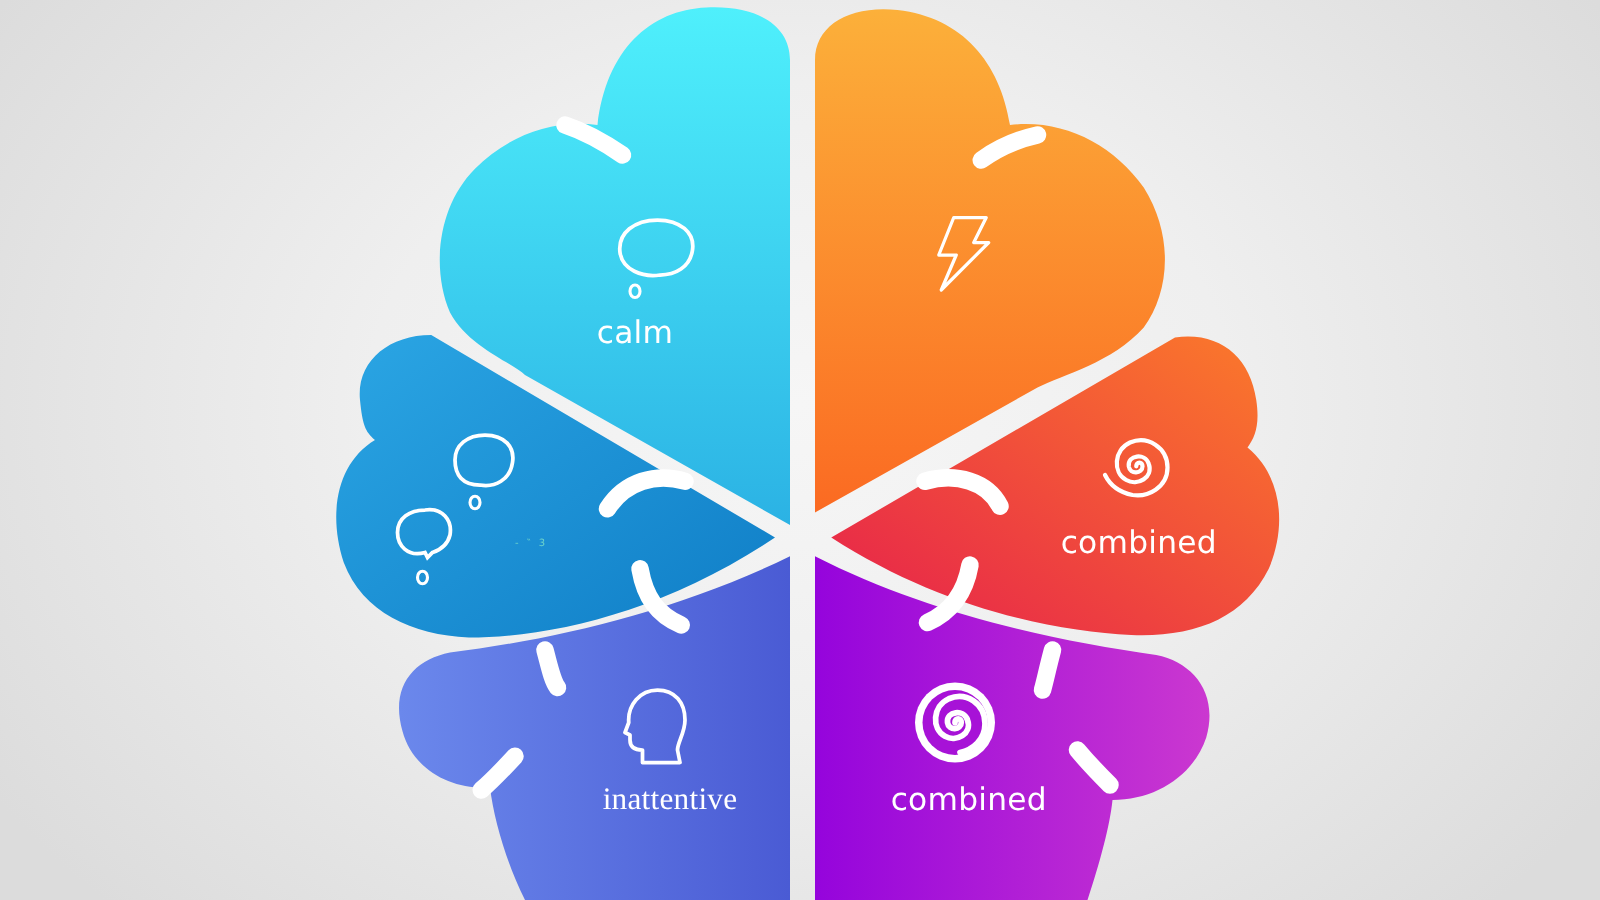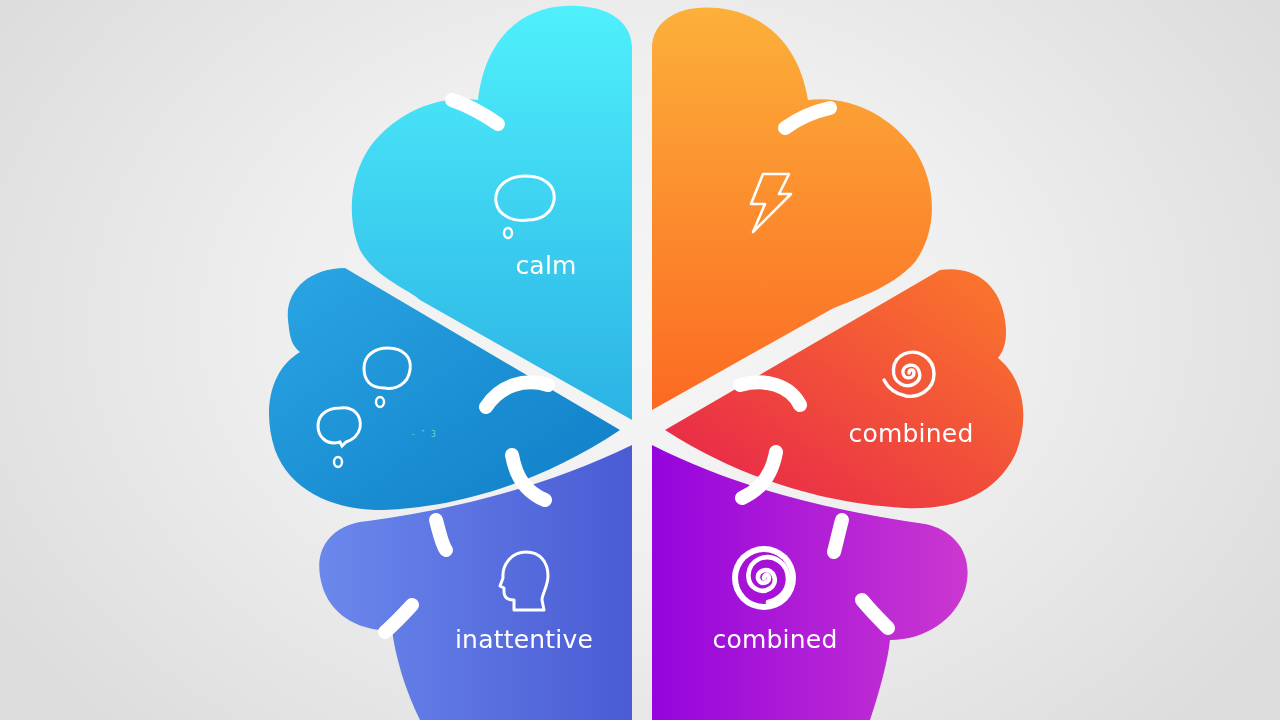--- a/index.html
+++ b/index.html
@@ -164,18 +164,18 @@
   <svg class="glyph" style="left:494px; top:548px;" width="58" height="68" viewBox="0 0 58 68">
     <path d="M 20 62 L 20 52 C 14 52 10 50 10 44 L 10 40 L 6 38 L 9 30 C 8 16 18 4 32 4 C 46 4 54 14 54 28 C 54 38 48 46 48 52 L 50 62 Z" fill="none" stroke="#ffffff" stroke-width="3" stroke-linejoin="round"></path>
   </svg>
 
   <svg class="glyph" style="left:728px; top:542px;" width="72" height="72" viewBox="0 0 72 72">
     <circle cx="36" cy="36" r="32" fill="#ffffff"></circle>
     <circle cx="36" cy="36" r="26" fill="#a712d7"></circle>
     <path d="M 36 36 C 36 32 41 32 41 36 C 41 42 31 43 30 36 C 29 27 43 25 46 34 C 50 45 37 52 28 47 C 17 41 18 23 31 17 C 45 11 60 21 60 37 C 60 50 50 58 40 60" fill="none" stroke="#ffffff" stroke-width="4.6" stroke-linecap="round"></path>
   </svg>
 
-  <div class="label" style="left:546px; top:253px;">calm</div>
+  <div class="label" style="left:508px; top:253px;">calm</div>
   <div class="label" style="left:911px; top:421px;">combined</div>
-  <div class="label" style="left:524px; top:627px;">inattentive</div>
+  <div class="label" style="left:536px; top:627px;font-family:Liberation Serif, serif;">inattentive</div>
   <div class="label" style="left:775px; top:627px;">combined</div>
 
 </div>
 
 </body></html>

